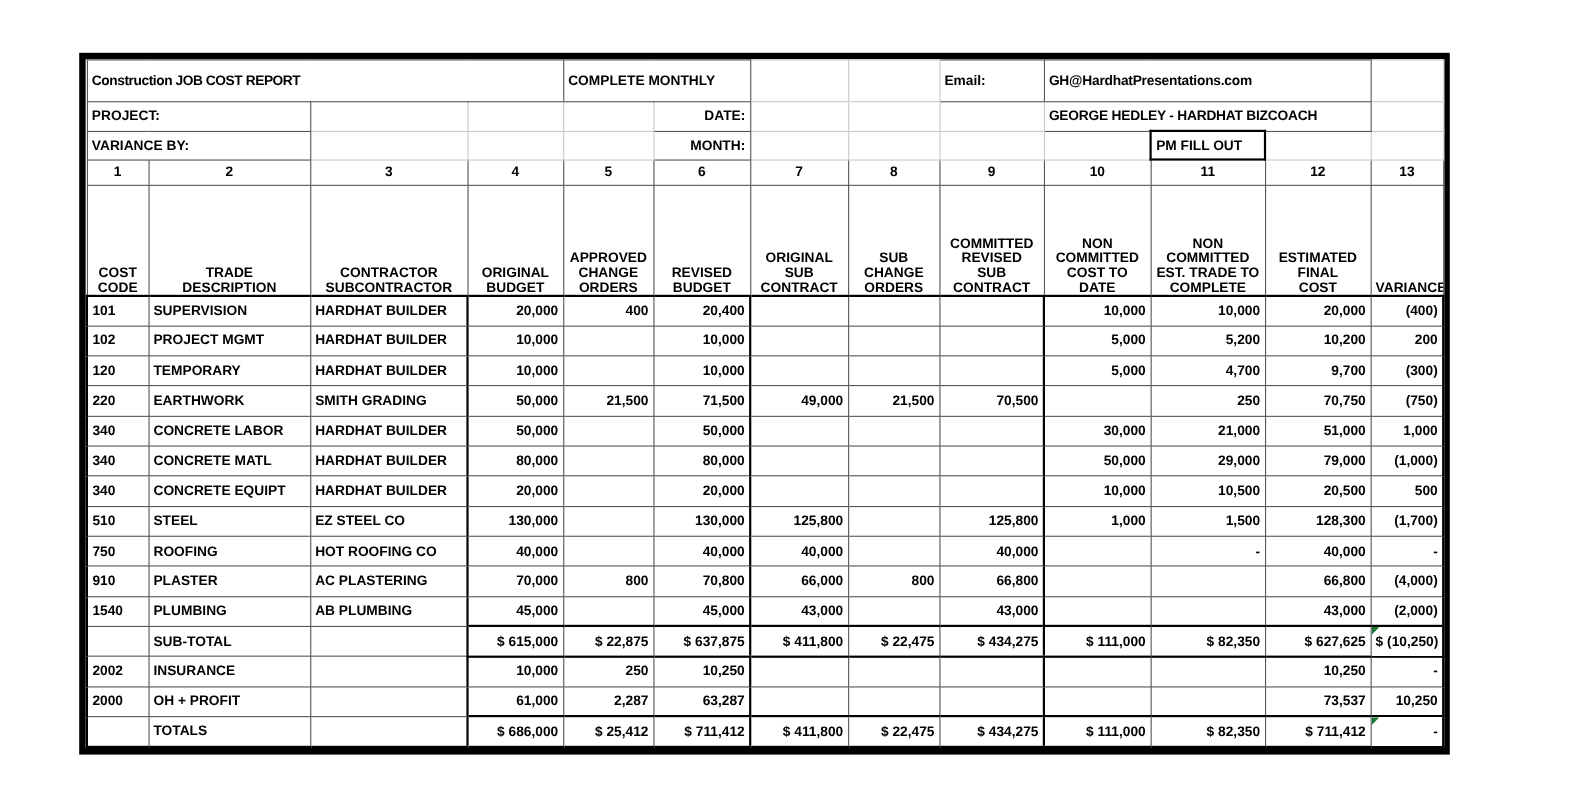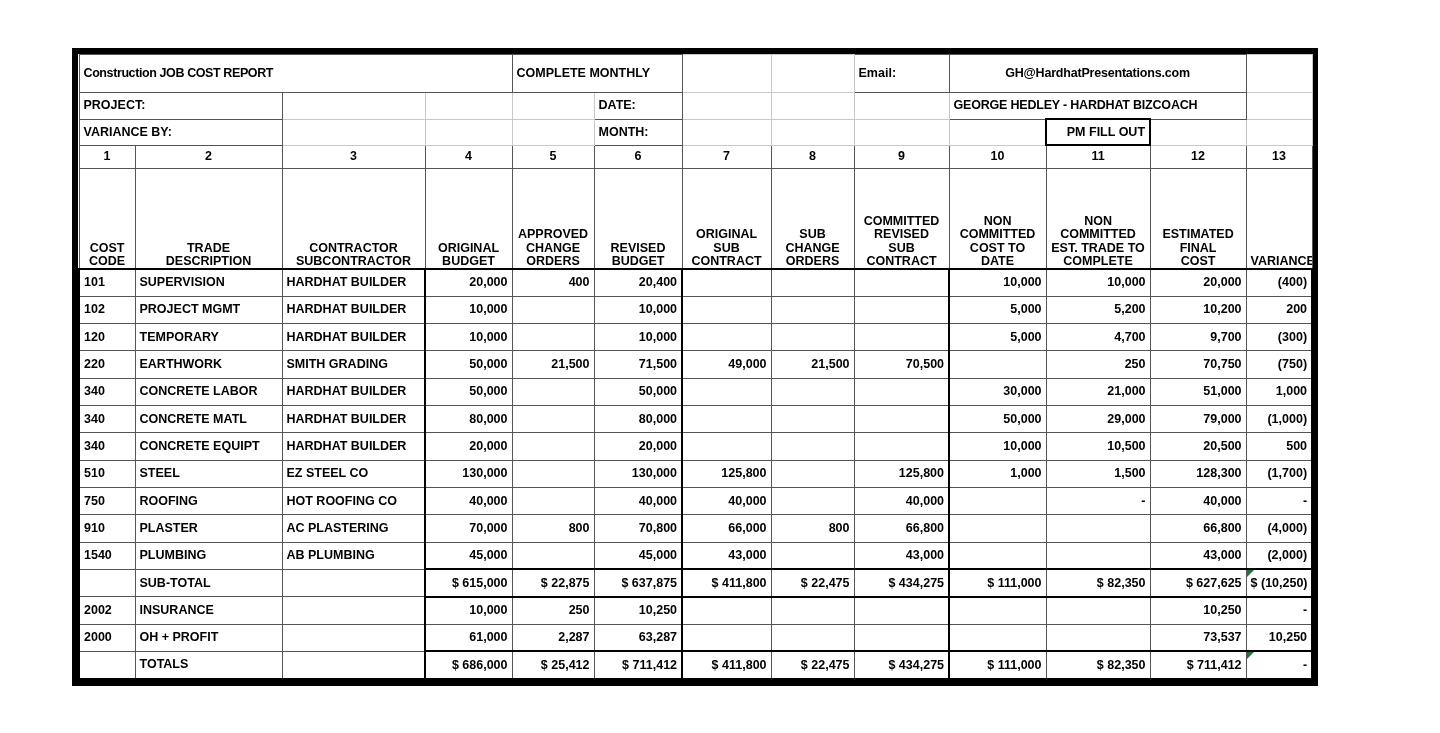--- a/index.html
+++ b/index.html
@@ -50,36 +50,36 @@
   .title-cell {
     font-size: 27px;
     font-weight: bold;
     letter-spacing: -0.4px;
     text-align: left;
     padding-left: 6px;
     border-color: #c9c9c9;
   }
   .hdr-note { font-size: 12.5px; text-align: left; border-color:#c9c9c9; }
   .hdr-label { font-size: 12.5px; text-align: left; border-color:#c9c9c9; }
-  .hdr-right { font-size: 12.5px; border-color:#c9c9c9; }
+  .hdr-right { font-size: 12.5px; text-align: right; border-color:#c9c9c9; }
   .brand {
     font-size: 15px;
     text-align: left;
     letter-spacing: -0.2px;
     border-color:#c9c9c9;
   }
   .email-val {
     font-size: 15px;
-    text-align: center;
+    text-align: left;
     letter-spacing: -0.2px;
     border-color:#c9c9c9;
     margin-top:35px;
   }
   .pm-box {
-    text-align: right;
+    text-align: left;
     font-size: 12.5px;
     border: 2px solid #000000 !important;
   }
 
   
   .numrow td {
     text-align: center;
     font-size: 13px;
     height: 21px;
     border-top: 2px solid #000;

